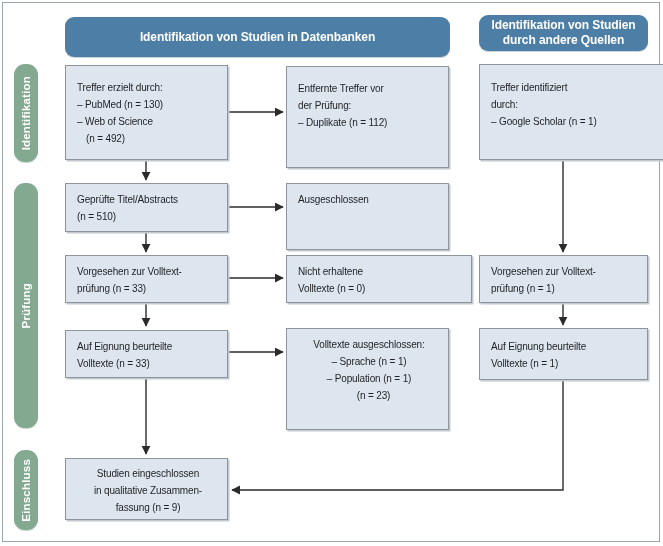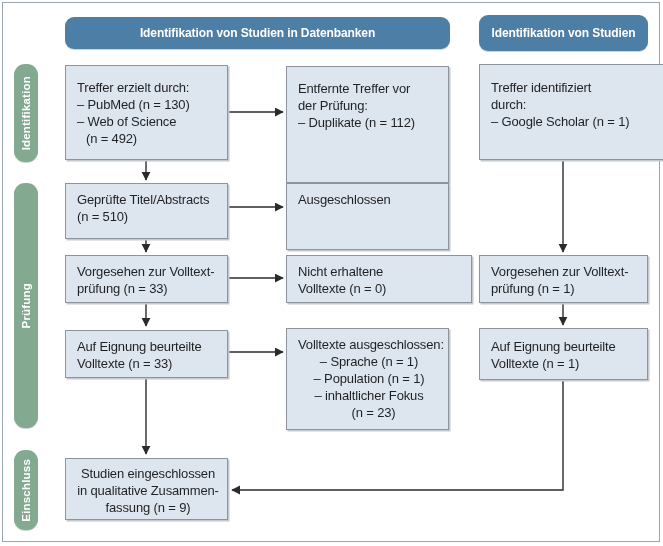--- a/index.html
+++ b/index.html
@@ -26,21 +26,21 @@
     display:flex;align-items:center;justify-content:center;
     box-shadow:0 1px 0 rgba(60,90,70,0.25);
   }
   .stage span{
     writing-mode:vertical-rl;transform:rotate(180deg);
     white-space:nowrap;letter-spacing:0.2px;
   }
   .box{
     position:absolute;background:#dde5ee;border:1.4px solid #8e949b;
     box-shadow:1.5px 1.5px 0 #c3c9cf;
-    font-size:13px;line-height:17px;letter-spacing:-0.15px;
+    font-size:10px;line-height:17px;letter-spacing:-0.15px;
     padding:10px 8px 0 11px;box-sizing:border-box;
   }
   .box .line{white-space:nowrap;}
   .box .line.indent{padding-left:9px;}
 </style>
 </head>
 <body>
 
 <div class="canvas">
 
@@ -60,85 +60,85 @@
       <line x1="229" y1="112" x2="283" y2="112" marker-end="url(#ah)"></line>
       <line x1="229" y1="207" x2="283" y2="207" marker-end="url(#ah)"></line>
       <line x1="229" y1="278" x2="283" y2="278" marker-end="url(#ah)"></line>
       <line x1="229" y1="352" x2="283" y2="352" marker-end="url(#ah)"></line>
       <line x1="563" y1="161" x2="563" y2="252" marker-end="url(#ah)"></line>
       <line x1="563" y1="304" x2="563" y2="325" marker-end="url(#ah)"></line>
       <polyline points="563,381 563,490 232,490" marker-end="url(#ah)"></polyline>
     </g>
   </svg>
 
-  <div class="header" style="left:65px;top:17px;width:385px;height:32px;">
+  <div class="header" style="left:65px;top:17px;width:385px;height:40px;">
     <span>Identifikation von Studien in Datenbanken</span>
   </div>
   <div class="header" style="left:479px;top:15px;width:169px;height:36px;">
     <span>Identifikation von Studien</span>
+    <span>durch andere Quellen</span>
   </div>
 
   <div class="stage" style="left:14px;top:64px;width:24px;height:98px;">
     <span>Identifikation</span>
   </div>
   <div class="stage" style="left:14px;top:183px;width:24px;height:245px;">
     <span>Prüfung</span>
   </div>
   <div class="stage" style="left:14px;top:450px;width:24px;height:80px;">
     <span>Einschluss</span>
   </div>
 
   <div class="box" style="left:65px;top:65px;width:163px;height:95px;padding-top:13px;">
     <div class="line">Treffer erzielt durch:</div>
     <div class="line">– PubMed (n = 130)</div>
     <div class="line">– Web of Science</div>
     <div class="line indent">(n = 492)</div>
   </div>
 
-  <div class="box" style="left:65px;top:183px;width:163px;height:56px;padding-top:7px;">
+  <div class="box" style="left:65px;top:183px;width:163px;height:49px;padding-top:7px;">
     <div class="line">Geprüfte Titel/Abstracts</div>
     <div class="line">(n = 510)</div>
   </div>
 
   <div class="box" style="left:65px;top:255px;width:163px;height:48px;padding-top:7px;">
     <div class="line">Vorgesehen zur Volltext-</div>
     <div class="line">prüfung (n = 33)</div>
   </div>
 
   <div class="box" style="left:65px;top:330px;width:163px;height:48px;padding-top:7px;">
     <div class="line">Auf Eignung beurteilte</div>
     <div class="line">Volltexte (n = 33)</div>
   </div>
 
   <div class="box" style="left:65px;top:458px;width:163px;height:62px;padding-top:6px;text-align:center;">
     <div class="line">Studien eingeschlossen</div>
     <div class="line">in qualitative Zusammen-</div>
     <div class="line">fassung (n = 9)</div>
   </div>
 
-  <div class="box" style="left:286px;top:66px;width:163px;height:117px;padding-top:13px;">
+  <div class="box" style="left:286px;top:66px;width:163px;height:102px;padding-top:13px;">
     <div class="line">Entfernte Treffer vor</div>
     <div class="line">der Prüfung:</div>
     <div class="line">– Duplikate (n = 112)</div>
   </div>
 
   <div class="box" style="left:286px;top:183px;width:163px;height:67px;padding-top:7px;">
     <div class="line">Ausgeschlossen</div>
   </div>
 
   <div class="box" style="left:286px;top:255px;width:186px;height:48px;padding-top:7px;">
     <div class="line">Nicht erhaltene</div>
     <div class="line">Volltexte (n = 0)</div>
   </div>
 
   <div class="box" style="left:286px;top:328px;width:163px;height:102px;padding-top:7px;text-align:center;">
     <div class="line">Volltexte ausgeschlossen:</div>
     <div class="line">– Sprache (n = 1)</div>
     <div class="line">– Population (n = 1)</div>
-    <div class="line">– inhaltlicher Fokus</div>
     <div class="line indent">(n = 23)</div>
   </div>
 
   <div class="box" style="left:479px;top:64px;width:191px;height:96px;padding-top:14px;">
     <div class="line">Treffer identifiziert</div>
     <div class="line">durch:</div>
     <div class="line">– Google Scholar (n = 1)</div>
   </div>
 
   <div class="box" style="left:479px;top:255px;width:169px;height:48px;padding-top:7px;">

